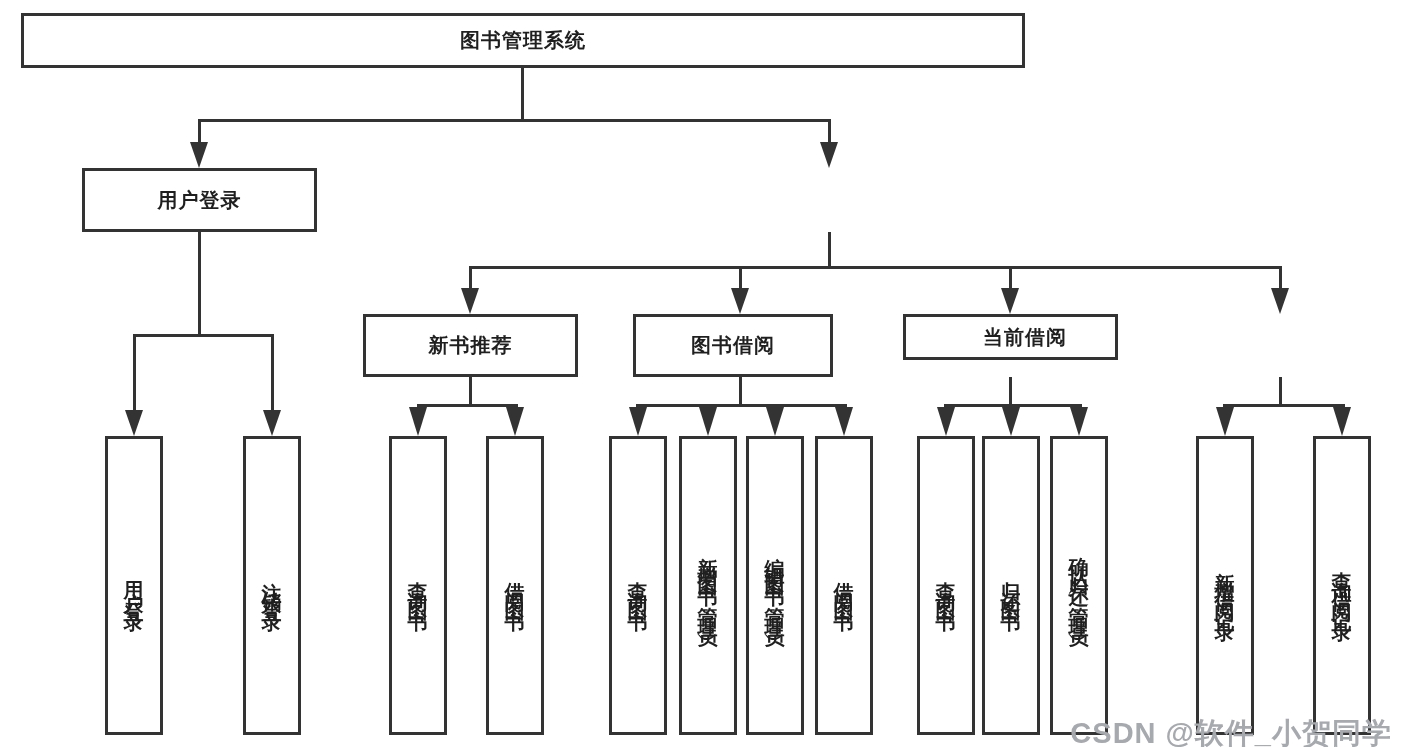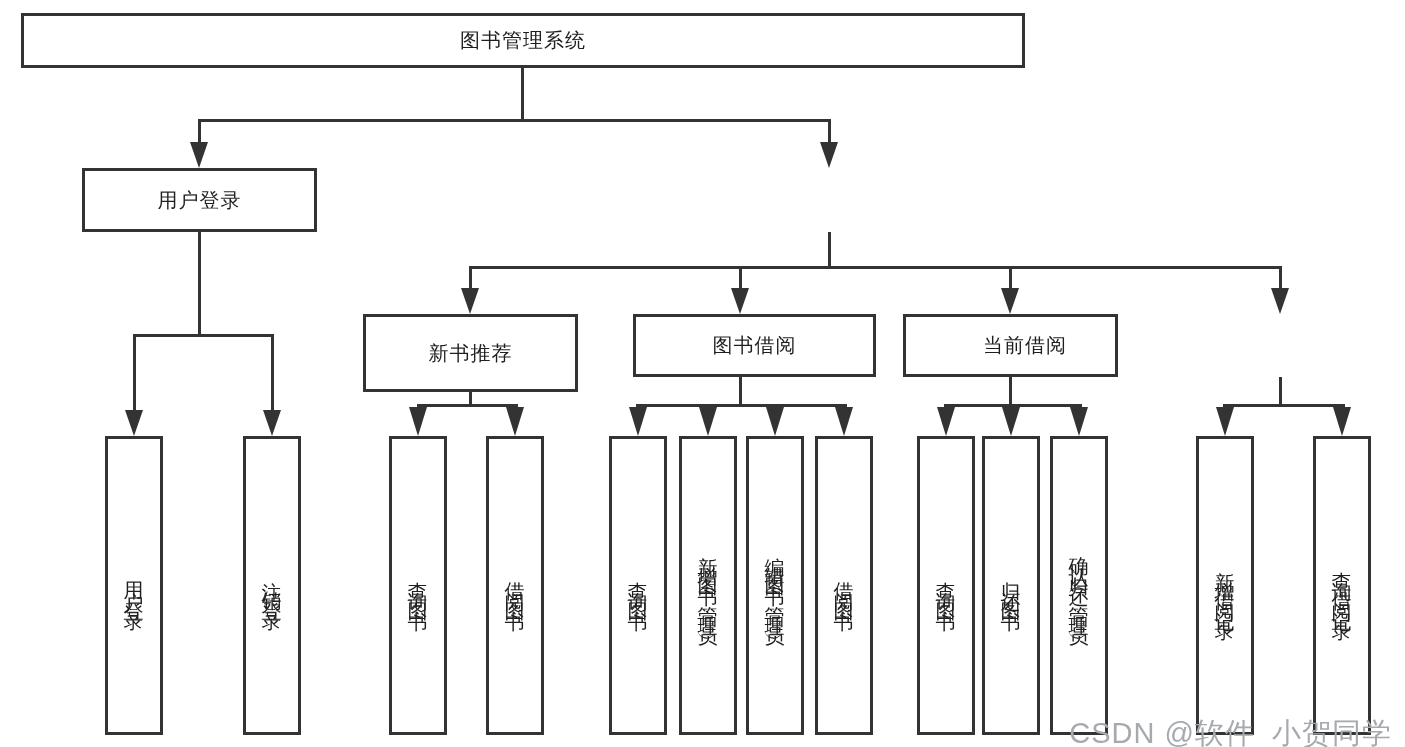--- a/index.html
+++ b/index.html
@@ -2,20 +2,21 @@
 <html><head>
 <meta charset="utf-8">
 <style>
   html,body{margin:0;padding:0;background:#ffffff;}
   #stage{
     position:relative;
     width:1405px;height:747px;
     background:#ffffff;
     font-family:"Liberation Sans","DejaVu Sans",sans-serif;
     overflow:hidden;
+    font-weight:bold;
   }
   .box{
     position:absolute;
     box-sizing:border-box;
     border:3px solid #333333;
     background:#ffffff;
     display:flex;
     align-items:center;
     justify-content:center;
     color:#1f1f1f;
@@ -60,29 +61,29 @@
 
   <div class="box" style="left:21px;top:13px;width:1004px;height:55px;">
     <span>图书管理系统</span>
   </div>
 
   <div class="box" style="left:82px;top:168px;width:235px;height:64px;">
     <span>用户登录</span>
   </div>
 
 
-  <div class="box" style="left:363px;top:314px;width:215px;height:78px;">
+  <div class="box" style="left:363px;top:314px;width:215px;height:63px;">
     <span>新书推荐</span>
   </div>
 
-  <div class="box" style="left:633px;top:314px;width:243px;height:63px;">
+  <div class="box" style="left:633px;top:314px;width:200px;height:63px;">
     <span>图书借阅</span>
   </div>
 
-  <div class="box" style="left:903px;top:314px;width:215px;height:63px;padding-left:29px;">
+  <div class="box" style="left:903px;top:314px;width:215px;height:46px;padding-left:29px;">
     <span>当前借阅</span>
   </div>
 
 
   <div class="box leaf" style="left:105px;top:436px;width:58px;height:299px;">
     <span>用户登录</span>
   </div>
   <div class="box leaf" style="left:243px;top:436px;width:58px;height:299px;">
     <span>注销登录</span>
   </div>

